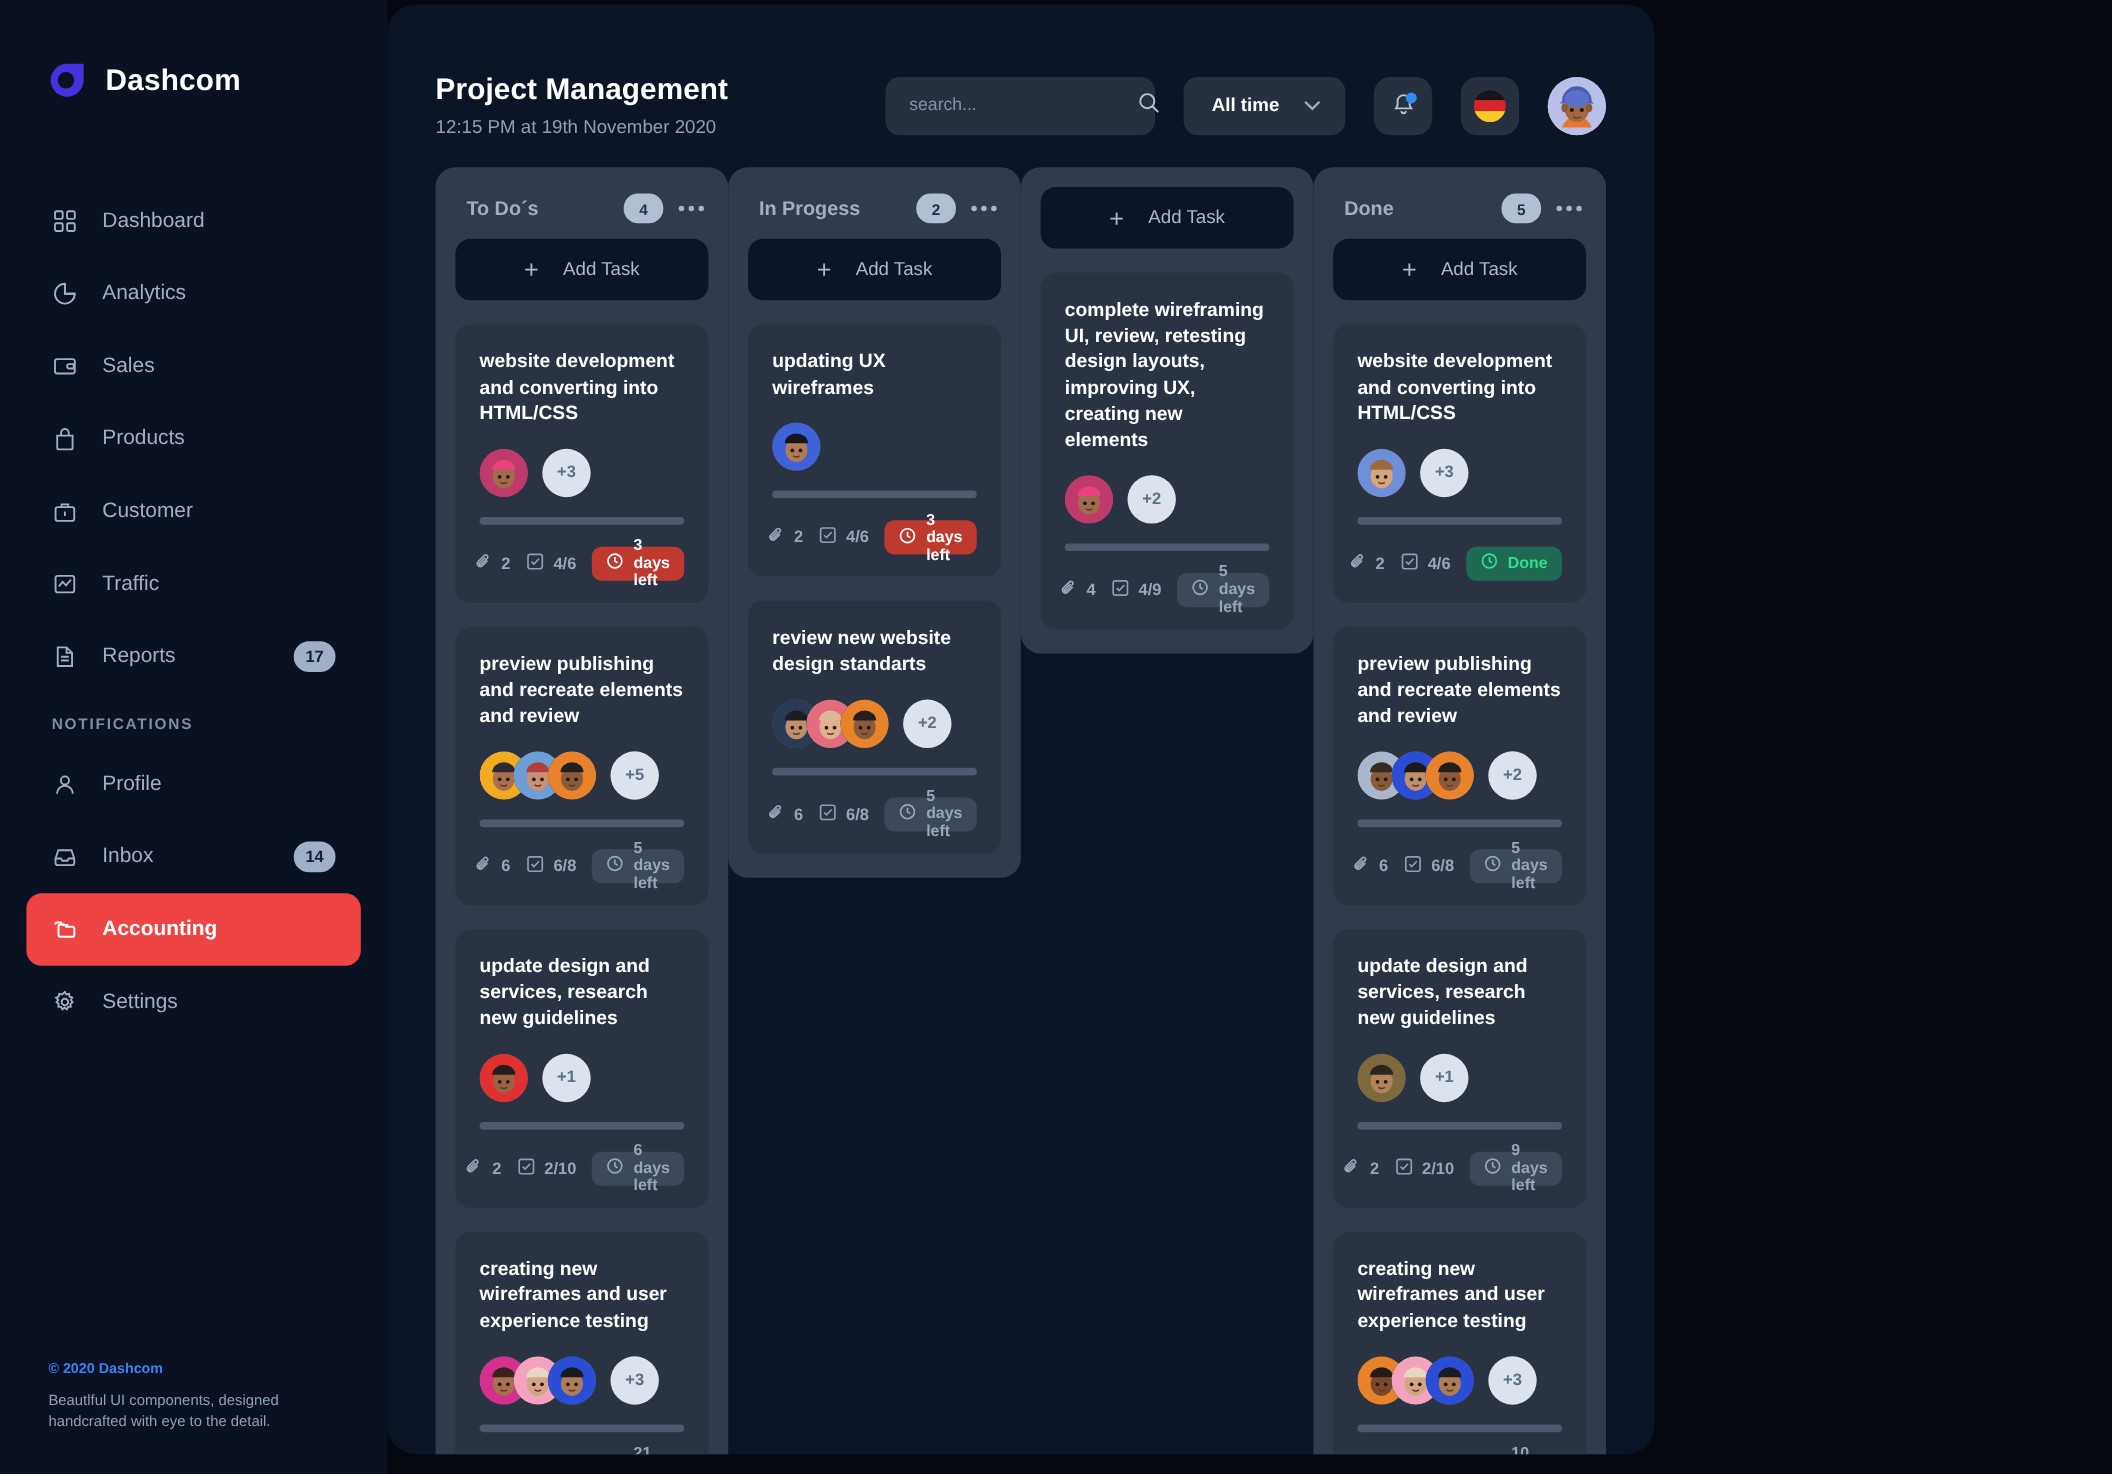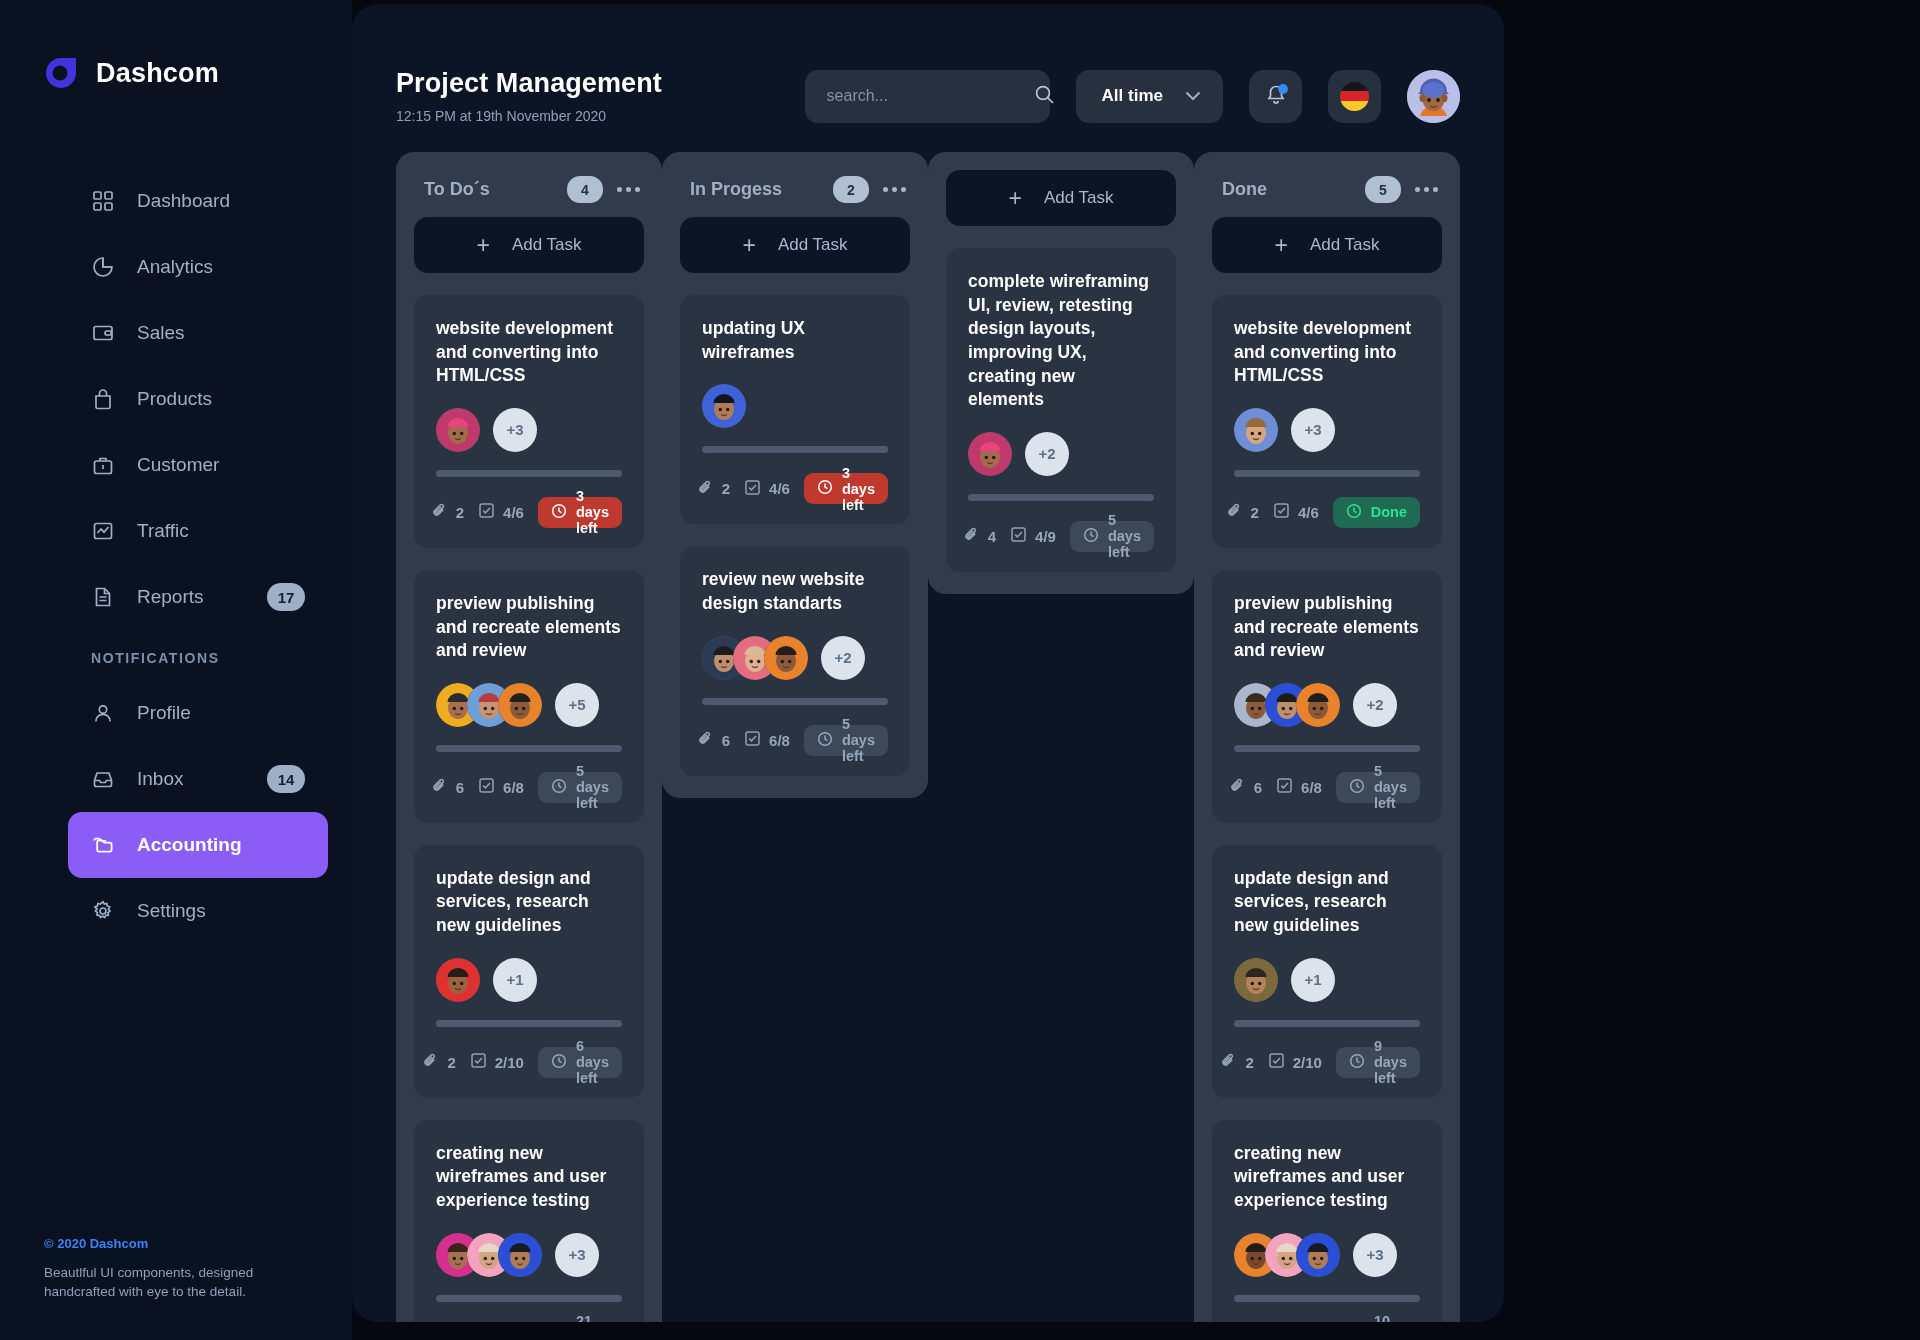--- a/index.html
+++ b/index.html
@@ -16,29 +16,29 @@
     width: 352px; height: 1340px;
     background: #0a1120;
     padding: 48px 0 0 0;
     display: flex; flex-direction: column;
     flex: 0 0 352px;
   }
   .brand { display: flex; align-items: center; gap: 18px; padding: 8px 0 0 44px; }
   .brand-logo { width: 34px; height: 34px; position: relative; }
   .brand-name { font-size: 27px; font-weight: 700; color: #fff; letter-spacing: .2px; }
 
-  .nav { margin-top: 78px; display: flex; flex-direction: column; padding-left: 44px; }
+  .nav { margin-top: 78px; display: flex; flex-direction: column; }
   .nav-item {
     display: flex; align-items: center; gap: 22px;
     height: 66px; margin: 0 24px; padding: 0 23px;
     border-radius: 14px; cursor: pointer;
     color: #9fb0c6; font-size: 19px; font-weight: 500;
   }
   .nav-item .label { flex: 1; }
-  .nav-item.active { background: #8b5cf6; color: #fff; font-weight: 600; }
+  .nav-item.active { background: #ef4444; color: #fff; font-weight: 600; }
   .nav-item .ico { width: 24px; height: 24px; display: flex; align-items: center; justify-content: center; flex: 0 0 24px; }
   .nav-item .ico svg { display: block; }
   .badge-pill {
     min-width: 38px; height: 28px; border-radius: 14px;
     background: #9fb0c6; color: #152033;
     font-size: 15px; font-weight: 700;
     display: flex; align-items: center; justify-content: center;
     padding: 0 10px;
   }
   .nav-section {
@@ -57,21 +57,21 @@
     background: #0c1526;
     border-radius: 26px;
     overflow: hidden;
   }
   .topbar {
     display: flex; align-items: center;
     padding: 44px 44px 0 44px;
     height: 140px;
   }
   .page-title { font-size: 27px; font-weight: 700; color: #fff; letter-spacing: .1px; }
-  .page-sub { font-size: 14px; color: #8ea0b8; margin-top: 9px; font-weight: 500; }
+  .page-sub { font-size: 17px; color: #8ea0b8; margin-top: 9px; font-weight: 500; }
   .topbar-right { margin-left: auto; display: flex; gap: 26px; }
 
   .search-box {
     width: 245px; height: 53px; background: #27303e; border-radius: 13px;
     display: flex; align-items: center; padding: 0 20px 0 22px;
   }
   .search-input {
     flex: 1; background: transparent; border: none; outline: none;
     color: #b7c4d4; font-size: 16px; font-family: "Liberation Sans", sans-serif;
   }

